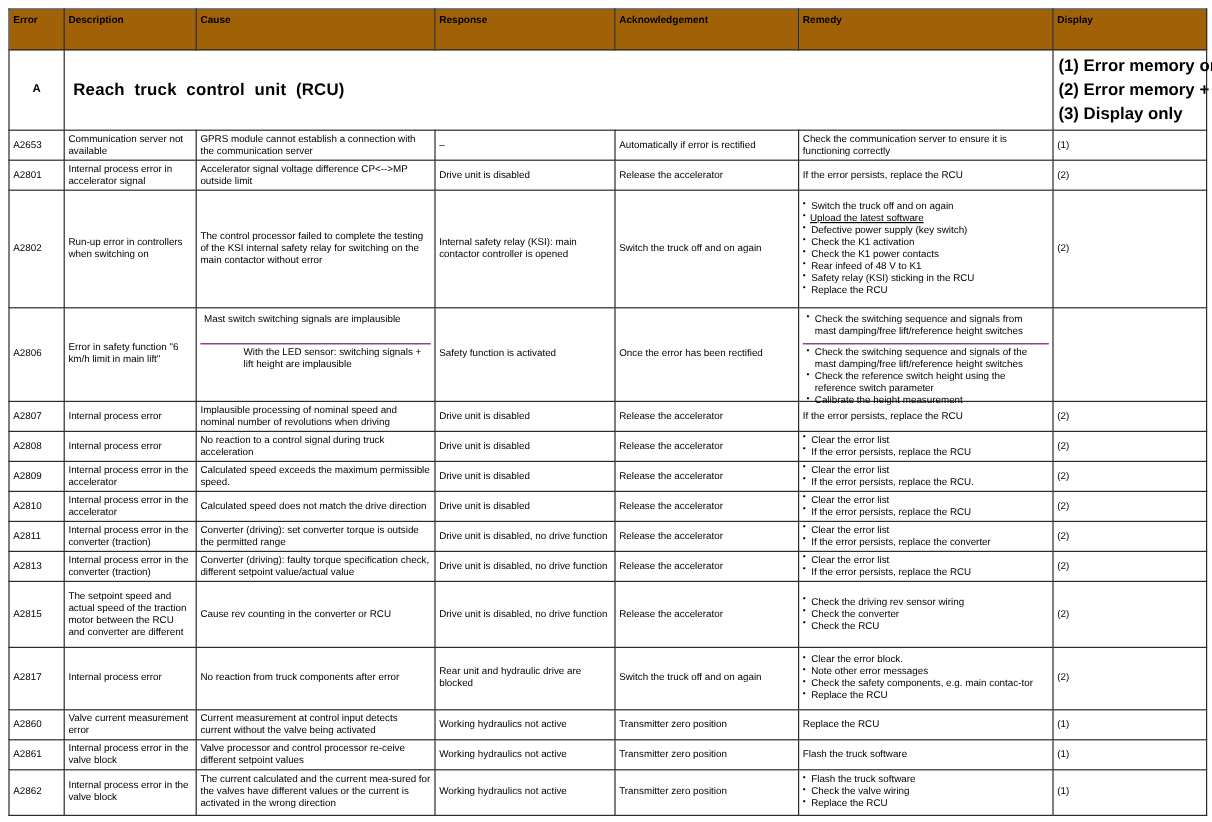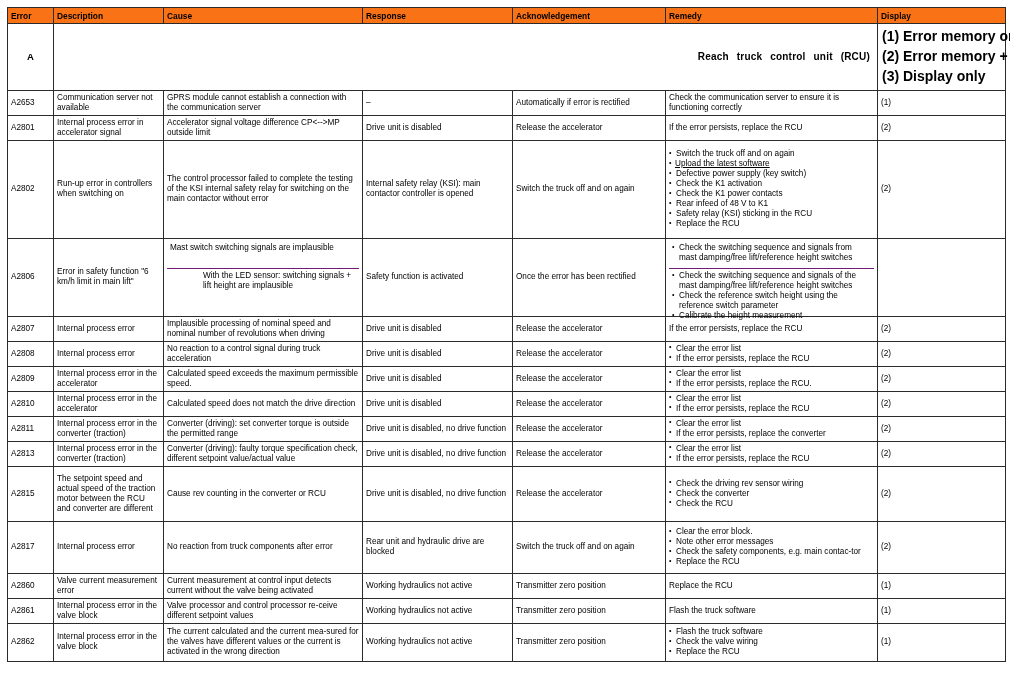--- a/index.html
+++ b/index.html
@@ -41,25 +41,25 @@
   table.errtable td {
     border: 1px solid #2b2b2b;
     padding: 2px 3px 2px 3px;
     vertical-align: middle;
     text-align: left;
     word-wrap: break-word;
     overflow-wrap: break-word;
     hyphens: manual;
   }
   table.errtable thead th {
-    background: #f97316;
+    background: #a16207;
     font-weight: bold;
     font-size: 8.4px;
     padding-top: 2px;
-    padding-bottom: 0;
+    padding-bottom: 18px;
     vertical-align: middle;
     height: 13px;
   }
   th.h-error { text-align: center; }
 
   td.code-cell {
     text-align: center;
     vertical-align: middle;
     white-space: nowrap;
   }
@@ -69,23 +69,23 @@
   }
   td.top-cell { vertical-align: top; }
 
   tr.group-row td.group-label {
     text-align: center;
     font-weight: bold;
     font-size: 9.5px;
     vertical-align: middle;
   }
   tr.group-row td.group-span {
-    text-align: right;
+    text-align: left;
     font-weight: bold;
-    font-size: 10px;
+    font-size: 14px;
     vertical-align: middle;
     letter-spacing: 0.2px;
   }
   td.group-span .spaced-title > span { margin: 0 4px; }
 
   tr.group-row td.group-legend {
     font-weight: bold;
     font-size: 14px;
     vertical-align: middle;
     line-height: 1.42;

